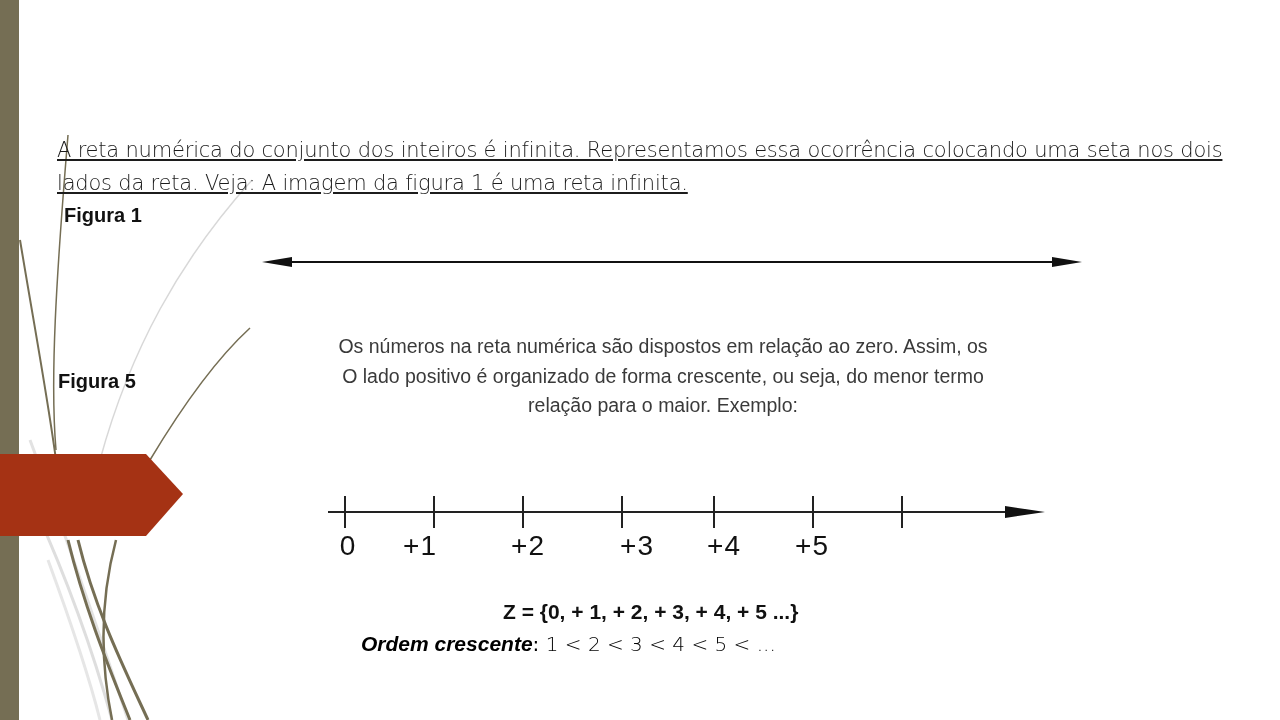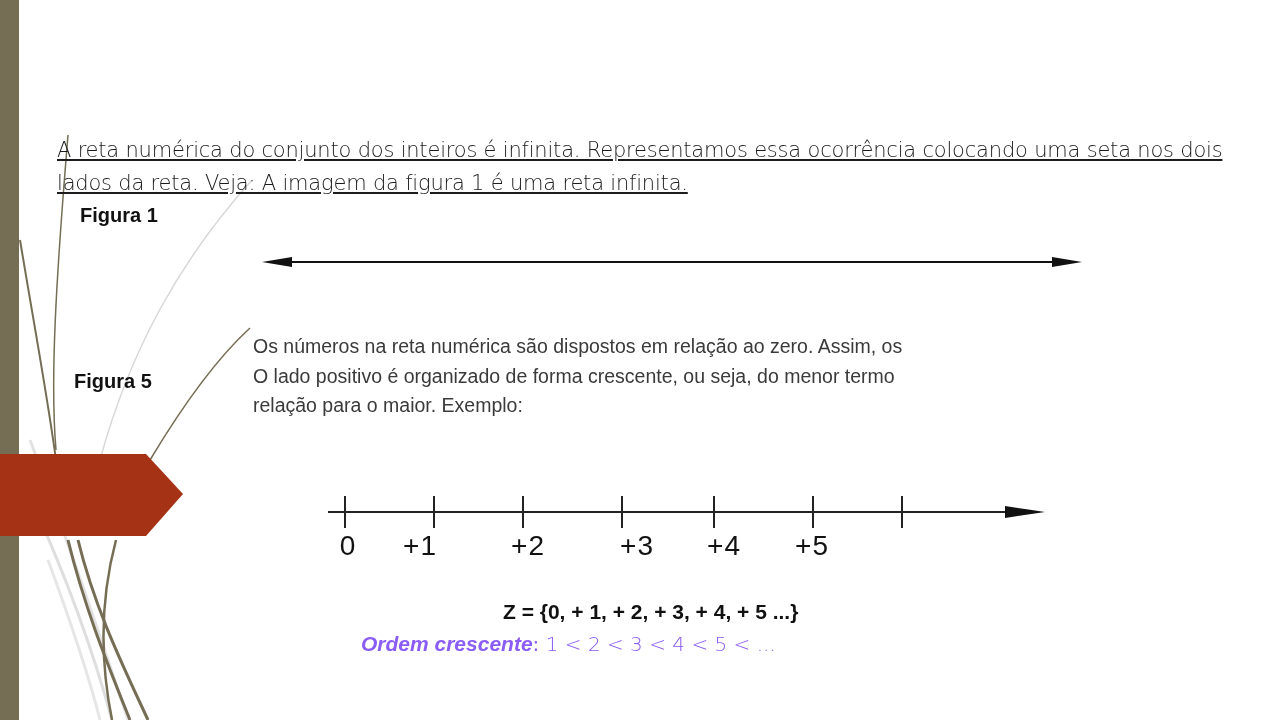--- a/index.html
+++ b/index.html
@@ -16,43 +16,44 @@
     }
     .decor { position: absolute; left: 0; top: 0; width: 1280px; height: 720px; pointer-events: none; }
     .arrow-tab { position: absolute; left: 0; top: 454px; width: 184px; height: 82px; }
     .intro {
       position: absolute; left: 57px; top: 134px; width: 1190px;
       font-family: "DejaVu Sans", sans-serif; font-size: 21px; line-height: 33px;
       color: #1c1c1c; letter-spacing: -0.2px; font-weight: 300; text-decoration: underline;
     }
     .fig-label {
       position: absolute; font-family: "Liberation Sans", sans-serif;
-      font-weight: bold; font-size: 20px; color: #111; padding-left: 16px;
+      font-weight: bold; font-size: 20px; color: #111;
     }
     .fig1-label { left: 64px; top: 204px; }
     .fig2-label { left: 58px; top: 370px; }
     .fig1 { position: absolute; left: 260px; top: 250px; width: 824px; height: 24px; }
     .desc {
       position: absolute; left: 253px; top: 332px; width: 820px;
       font-family: "Liberation Sans", sans-serif; font-size: 19.5px; line-height: 29.5px;
       color: #3a3a3a;
+      text-align: center;
     }
     .numline { position: absolute; left: 320px; top: 490px; width: 740px; height: 80px; }
     .tick-label {
       position: absolute; top: 531px; font-family: "Liberation Sans", sans-serif;
       font-size: 28px; color: #111; line-height: 30px; transform: translateX(-50%);
       letter-spacing: 1px;
     }
     .set-line {
       position: absolute; left: 503px; top: 600px;
       font-family: Liberation Sans, sans-serif; font-weight: bold; font-size: 21px; color: #111;
     }
     .order-line {
       position: absolute; left: 361px; top: 632px;
-      font-family: "DejaVu Sans", sans-serif; font-size: 20px; color: #8b5cf6;
+      font-family: "DejaVu Sans", sans-serif; font-size: 20px; color: #000000;
     }
     .order-line .order-label {
       font-family: "Liberation Sans", sans-serif; font-weight: bold; font-style: italic; font-size: 21px;
     }
     .order-line .order-value { font-weight: 300; }
   </style>
 </head>
 <body>
 
 <div class="slide">

